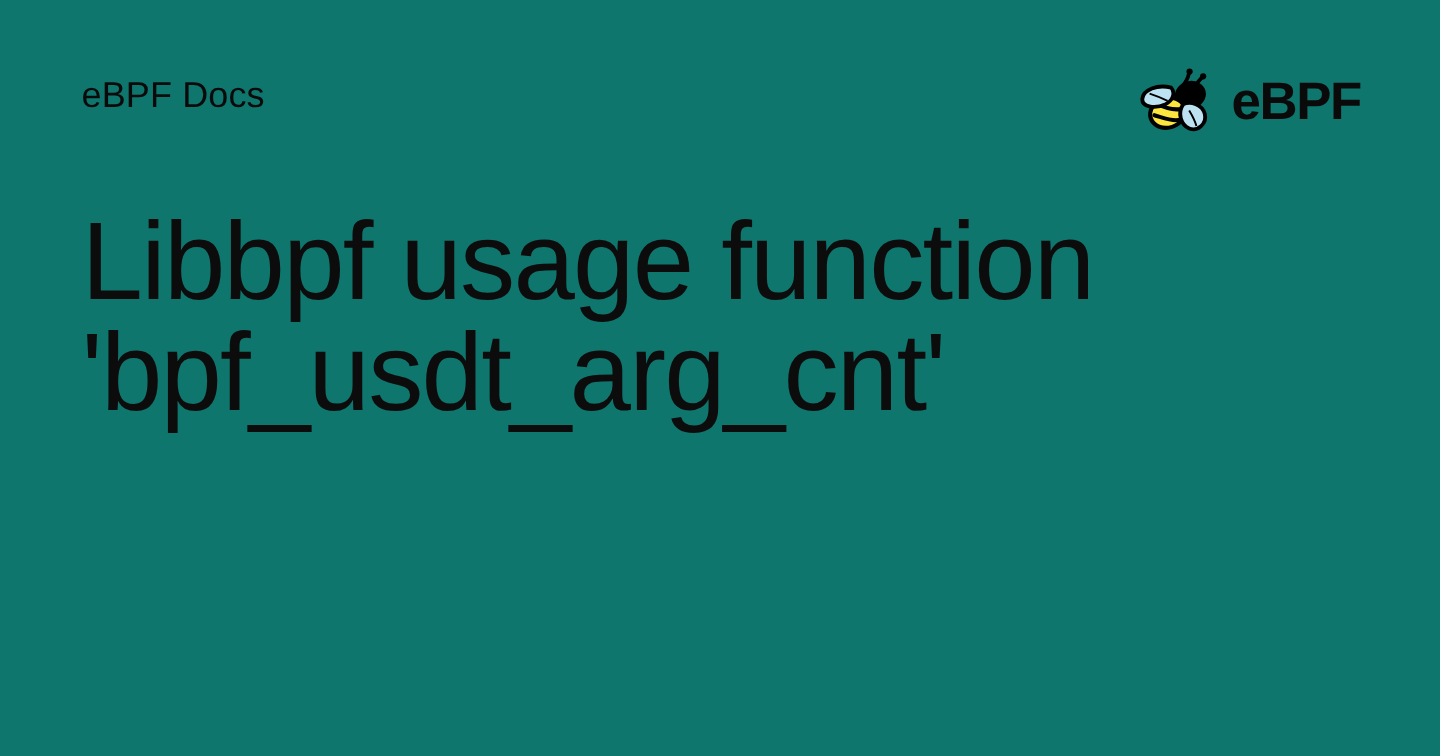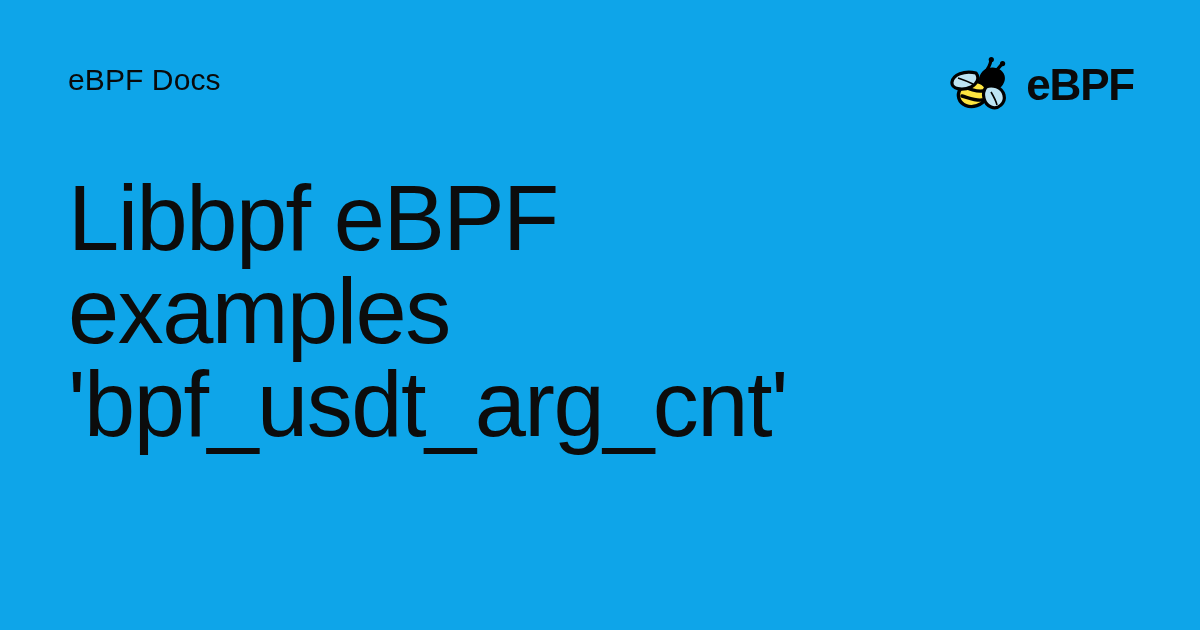--- a/index.html
+++ b/index.html
@@ -10,21 +10,21 @@
     width: 1200px;
     height: 630px;
     overflow: hidden;
     font-family: "Liberation Sans", "DejaVu Sans", sans-serif;
   }
   .card {
     position: relative;
     box-sizing: border-box;
     width: 1200px;
     height: 630px;
-    background: #0ea5e9;
+    background: #0f766e;
     padding: 62px 68px 40px 68px;
     display: flex;
     flex-direction: column;
   }
 
   
   .header {
     display: flex;
     align-items: flex-start;
     justify-content: space-between;
@@ -118,17 +118,17 @@
 
           <path d="M36 31 C42 28, 52 31, 54 39 C56 47, 48 54, 41 51 C34 48, 31 38, 36 31 Z" fill="#bde3f2" stroke="#000" stroke-width="3.2" stroke-linejoin="round"></path>
           <path d="M41 36 C44 41, 46 45, 47 49" stroke="#000" stroke-width="1.6" fill="none"></path>
         </svg>
       </span>
       <span class="brand-word">eBPF</span>
     </div>
   </div>
 
   <div class="title-block">
-    <h1 class="title">Libbpf eBPF examples 'bpf_usdt_arg_cnt'</h1>
+    <h1 class="title">Libbpf usage function 'bpf_usdt_arg_cnt'</h1>
   </div>
 
 
 </div>
 
 </body></html>

